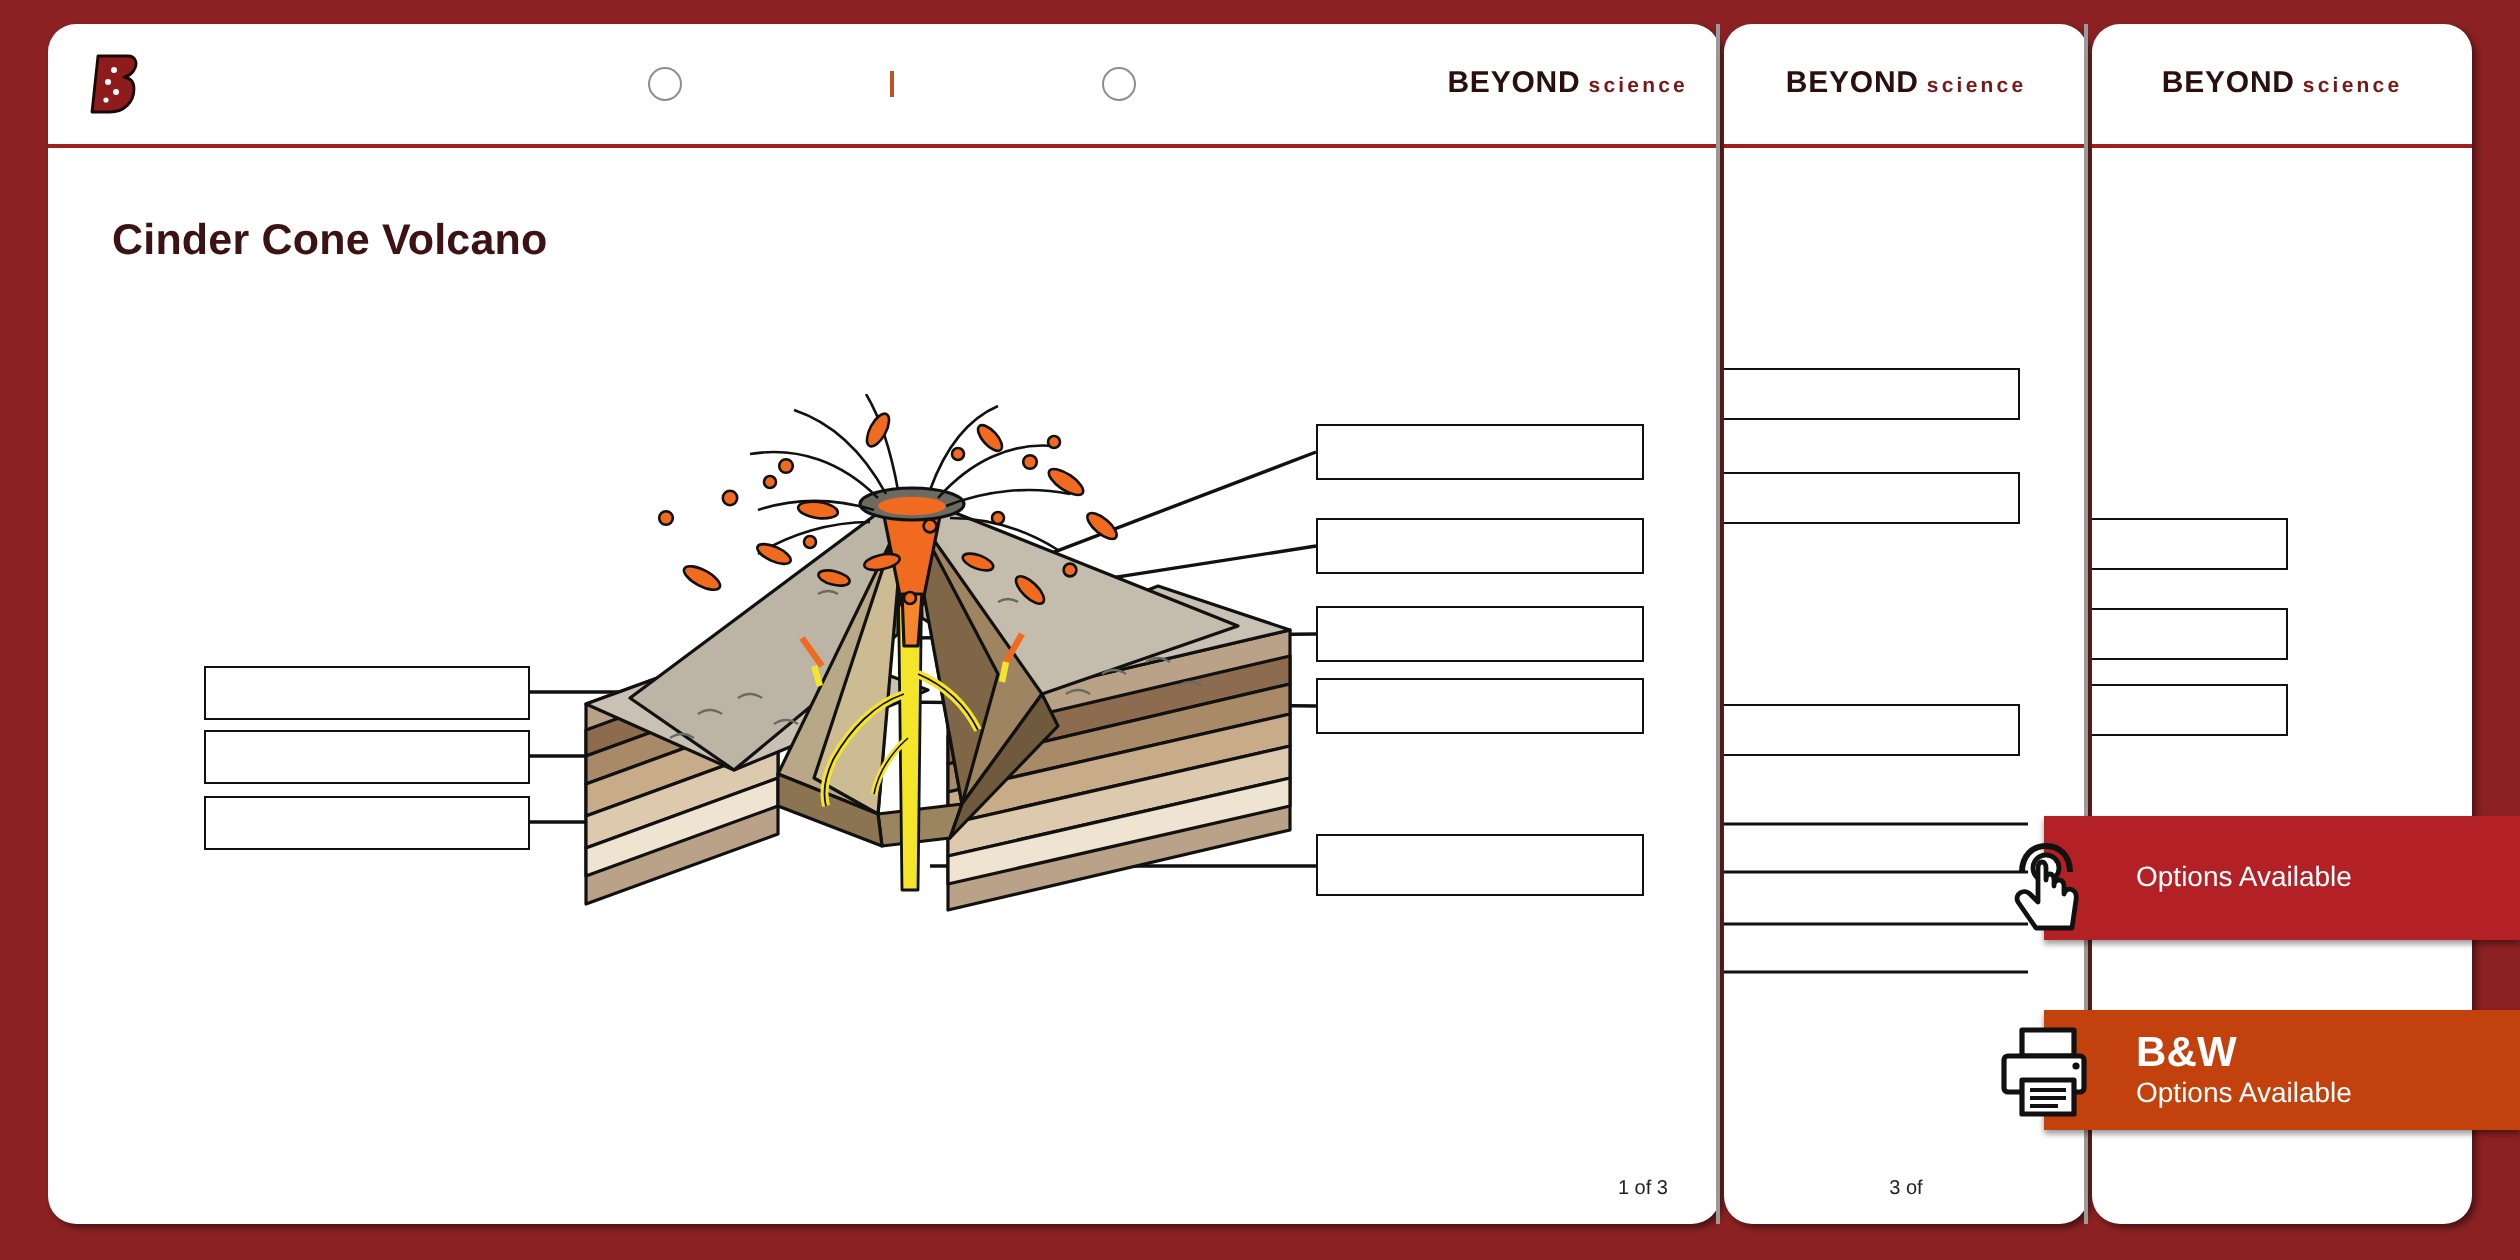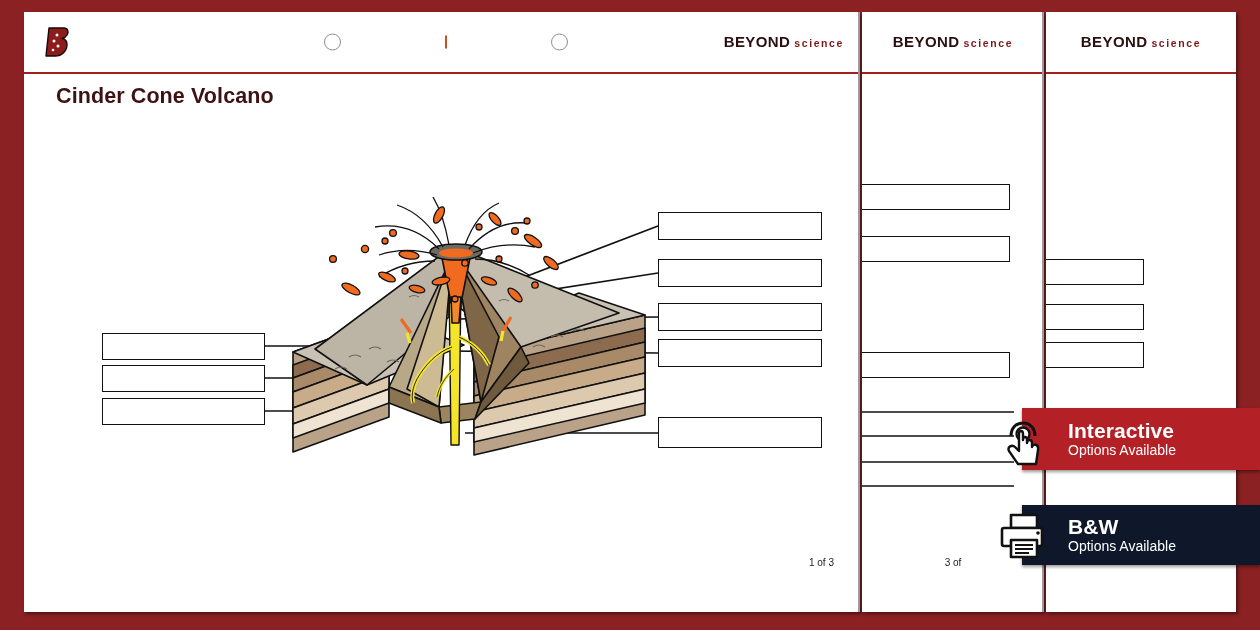--- a/index.html
+++ b/index.html
@@ -16,20 +16,21 @@
     height: 630px;
     background: #8b2122;
   }
 
   
   .sheet {
     position: absolute;
     background: #ffffff;
     box-shadow: 2px 2px 3px rgba(0,0,0,0.45);
     overflow: hidden;
+    border-radius: 14px;
   }
 
   #sheet-1 { left: 24px;  top: 12px; width: 836px;  height: 600px; }
   #sheet-2 { left: 862px; top: 12px; width: 182px;  height: 600px; }
   #sheet-3 { left: 1046px;top: 12px; width: 190px;  height: 600px; }
 
   .divider {
     position: absolute;
     top: 12px;
     width: 2px;
@@ -99,21 +100,21 @@
   .nav-gap-b { width: 104px; }
   .nav-tick {
     width: 2px; height: 13px;
     background: #c0531f;
   }
 
   
   .ws-title {
     position: absolute;
     left: 32px;
-    top: 72px;
+    top: 96px;
     font-size: 21.5px;
     font-weight: bold;
     color: #3d1212;
     letter-spacing: 0.1px;
   }
   .ws-sub {
     position: absolute;
     left: 33px;
     top: 118px;
     font-size: 10.5px;
@@ -128,41 +129,41 @@
     border: 1.6px solid #111;
     box-sizing: border-box;
   }
 
   
   .page-indicator {
     position: absolute;
     font-size: 10px;
     color: #222;
     right: 26px;
-    bottom: 44px;
+    bottom: 12px;
   }
   #sheet-2 .page-indicator { right: auto; left: 50%; transform: translateX(-50%); }
 
   
   .badge {
     position: absolute;
     display: flex;
     align-items: center;
     box-sizing: border-box;
   }
   #badge-interactive {
     left: 1022px; top: 408px;
     width: 238px; height: 62px;
     background: #b32025;
     box-shadow: 0 2px 3px rgba(0,0,0,.4);
   }
   #badge-bw {
     left: 1022px; top: 505px;
     width: 238px; height: 60px;
-    background: #0f172a;
+    background: #c2410c;
     box-shadow: 0 2px 3px rgba(0,0,0,.4);
   }
   .badge-icon {
     position: absolute;
     left: -28px;
     top: 50%;
     transform: translateY(-50%);
     width: 58px; height: 58px;
   }
   .badge-text {
@@ -390,21 +391,20 @@
     <svg class="badge-icon" viewBox="0 0 58 58">
       <g fill="#ffffff" stroke="#111" stroke-width="2.4" stroke-linejoin="round">
         <path d="M17 26 C17 18 22 13 29 13 C36 13 41 18 41 26" fill="none" stroke="#111" stroke-width="3"></path>
         <circle cx="29" cy="24" r="6.5" fill="#ffffff"></circle>
         <path d="M25 24 L25 41 L21 37 C18 34 13 37 15 41 L24 54 L42 54 L44 40
                  C45 34 39 33 38 37 L38 33 C38 29 33 29 33 33 L33 30
                  C33 26 29 26 29 30 L29 24 C29 20 25 20 25 24 Z"></path>
       </g>
     </svg>
     <div class="badge-text">
-      <div class="badge-line1">Interactive</div>
       <div class="badge-line2">Options Available</div>
     </div>
   </div>
 
   <div class="badge" id="badge-bw">
     <svg class="badge-icon" viewBox="0 0 58 58">
       <g fill="#ffffff" stroke="#111" stroke-width="2.6" stroke-linejoin="round">
         <rect x="17" y="9" width="26" height="13"></rect>
         <rect x="8" y="22" width="40" height="18" rx="2"></rect>
         <rect x="17" y="34" width="26" height="17"></rect>

